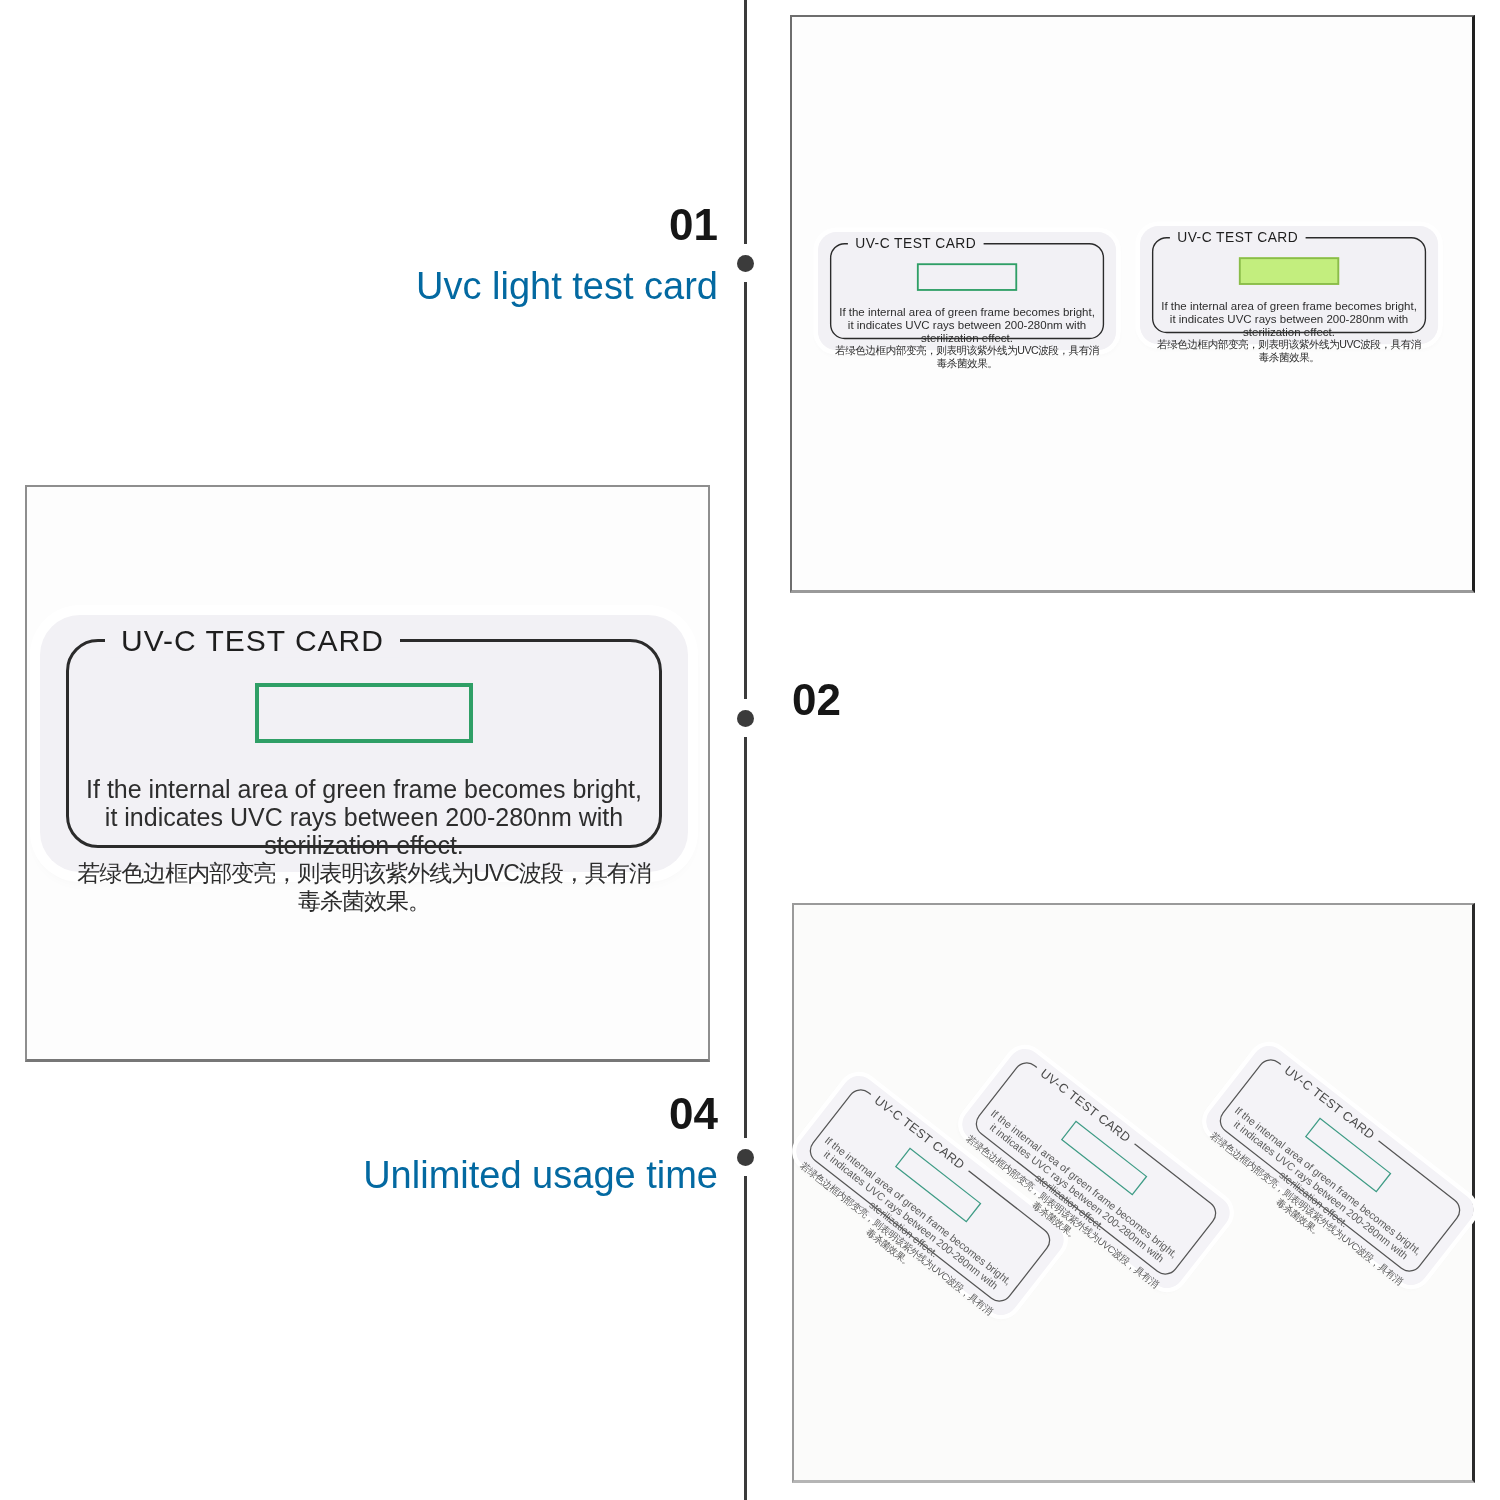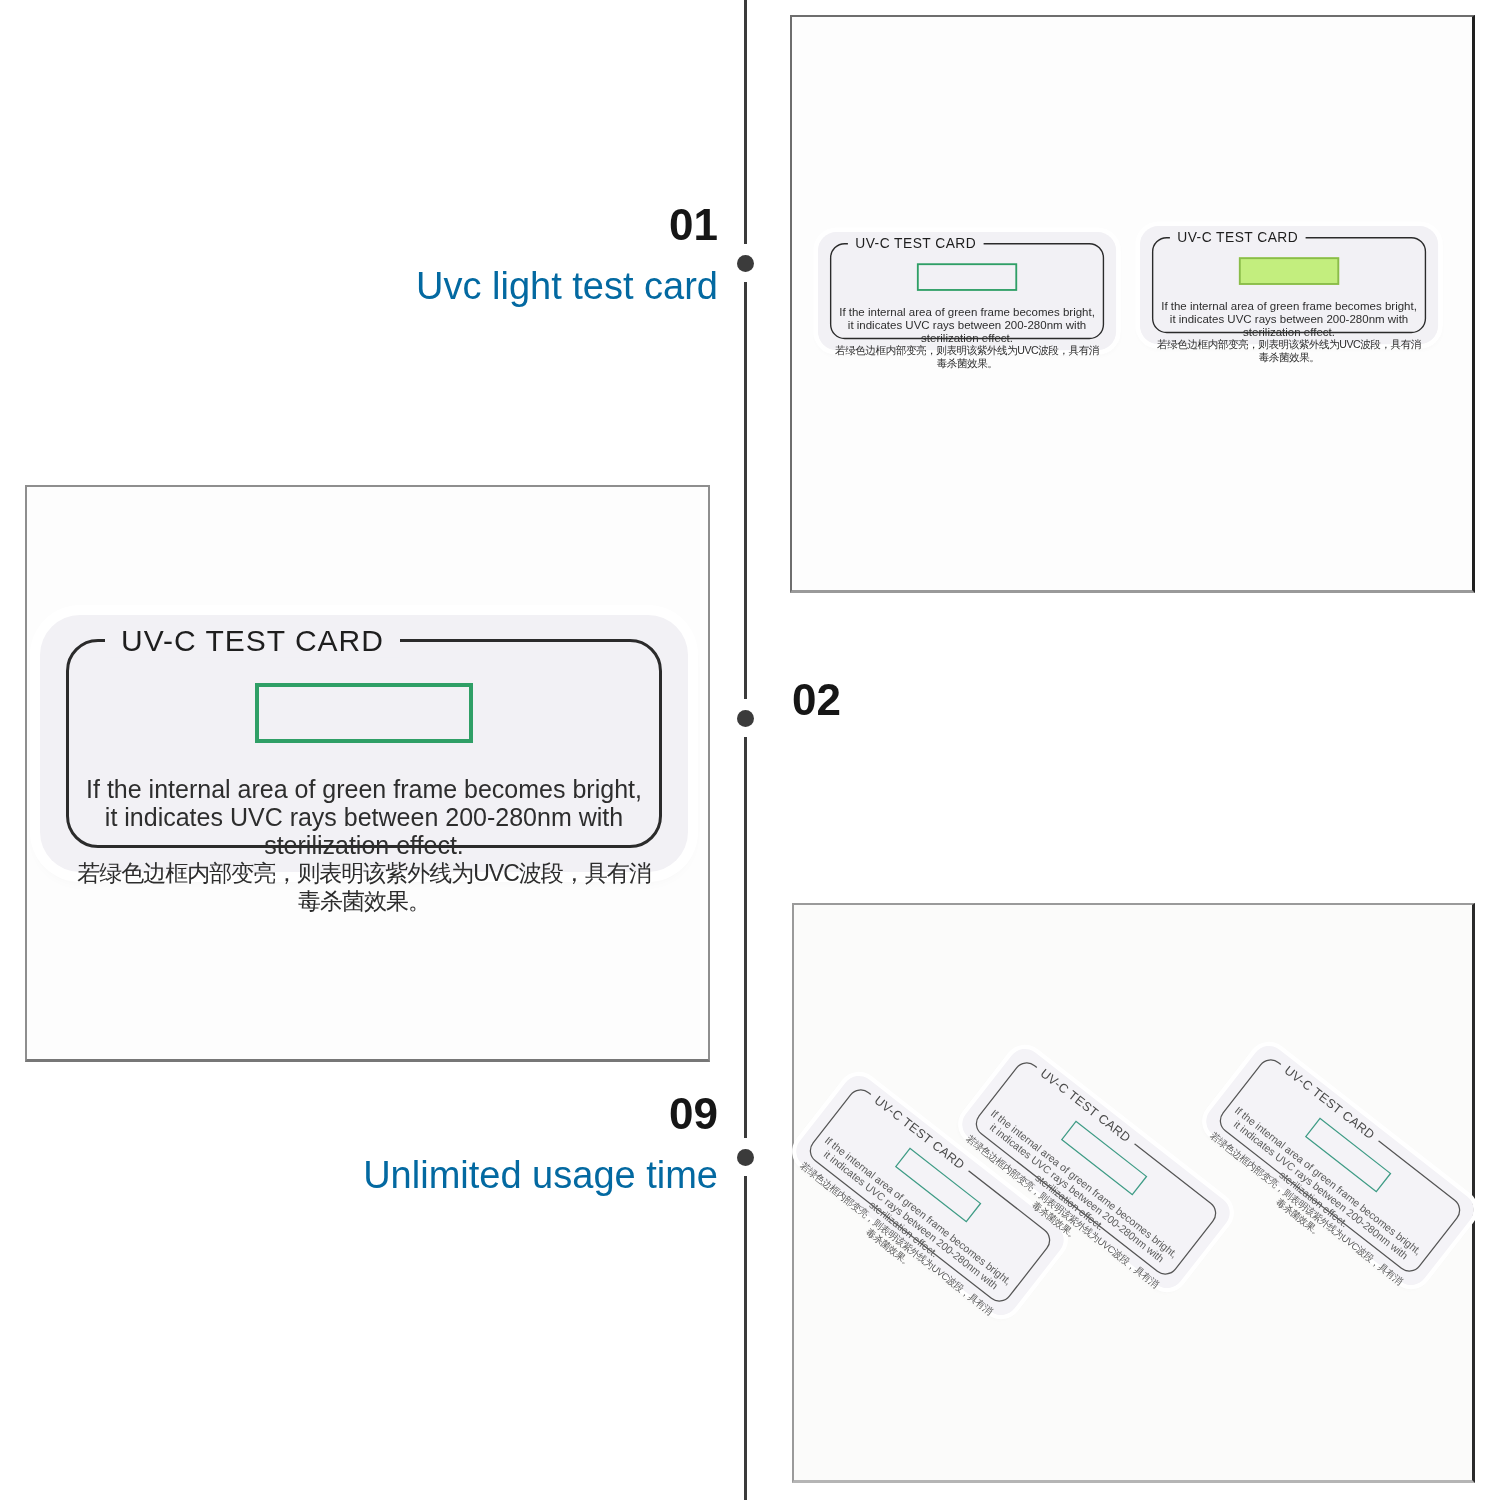--- a/index.html
+++ b/index.html
@@ -86,21 +86,21 @@
   <div class="vseg" style="top:1176px; height:324px;"></div>
   <div class="vdot" style="top:255px;"></div>
   <div class="vdot" style="top:710px;"></div>
   <div class="vdot" style="top:1149px;"></div>
 
   <div class="feat-num ralign" style="right:782px; top:202px;">01</div>
   <div class="feat-lab ralign" style="right:782px; top:266px;">Uvc light test card</div>
 
   <div class="feat-num" style="left:792px; top:653px;margin-top:24px;">02</div>
 
-  <div class="feat-num ralign" style="right:782px; top:1091px;">09</div>
+  <div class="feat-num ralign" style="right:782px; top:1091px;">04</div>
   <div class="feat-lab ralign" style="right:782px; top:1155px;">Unlimited usage time</div>
 
   <div class="panel" id="panel-top">
   </div>
   <div class="card" id="card-blank">
     <div class="card-inner">
       <div class="card-title">UV-C TEST CARD</div>
       <div class="green-rect"></div>
       <div class="card-text">
         <div>If the internal area of green frame becomes bright,</div>

